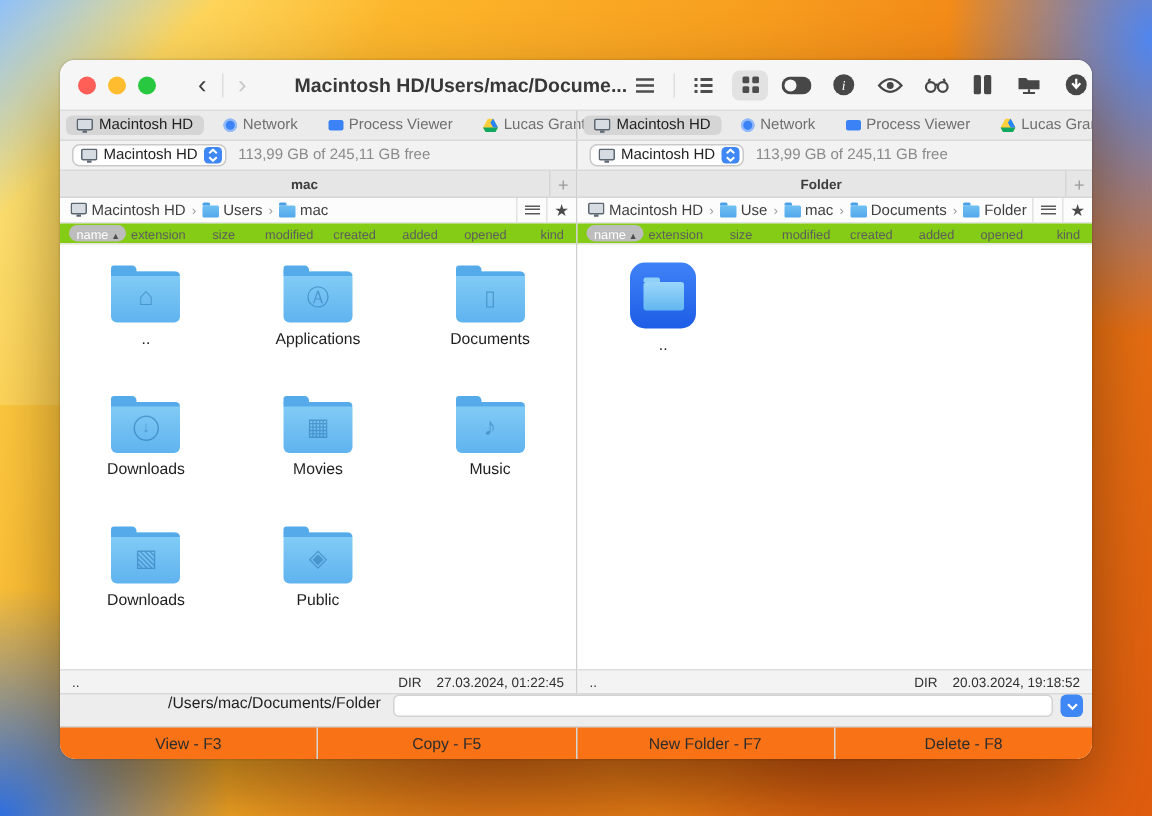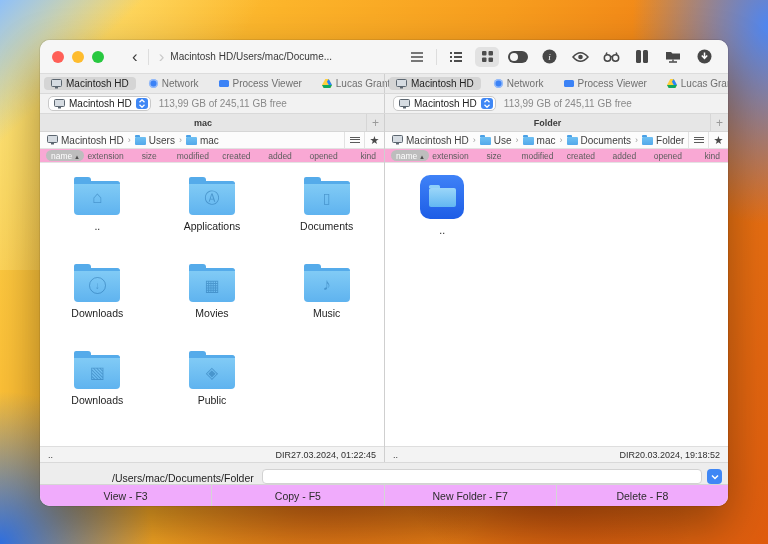--- a/index.html
+++ b/index.html
@@ -29,21 +29,21 @@
   
   .titlebar { height:34px; background:#f6f6f6; border-bottom:1px solid #dcdcdc;
     display:flex; align-items:center; padding:0 12px; flex:none; }
   .traffic { display:flex; gap:8px; }
   .tl-dot { width:12px; height:12px; border-radius:50%; }
   .tl-close{ background:#ff5f57; } .tl-min{ background:#febc2e; } .tl-zoom{ background:#28c840; }
   .navbtns { display:flex; align-items:center; margin-left:22px; gap:4px; }
   .navchev { font-size:17px; line-height:1; padding:0 6px; color:#3d3d3d; }
   .navchev.fwd { color:#c9c9c9; }
   .vdiv { width:1px; height:16px; background:#dddddd; }
-  .win-title { font-size:10px; font-weight:400; color:#383838;
+  .win-title { margin-left:26px; font-size:13px; font-weight:700; color:#383838;
     white-space:nowrap; }
   .tools { margin-left:auto; display:flex; align-items:center; gap:7px; }
   .tool { width:24px; height:20px; display:flex; align-items:center; justify-content:center;
     border-radius:5px; }
   .tool.sel { background:#e2e2e2; }
   .tool svg { display:block; }
 
   
   .dual { display:flex; flex:none; }
   .half { width:50%; }
@@ -93,21 +93,21 @@
     background:#4aa0e6; border-radius:1px 1px 0 0; }
   .crumb-tools { margin-left:auto; display:flex; align-items:stretch; height:100%; flex:none; }
   .crumb-tool { width:20px; border-left:1px solid #e2e2e2; display:flex; align-items:center;
     justify-content:center; color:#5a5a5a; }
   .burger { width:10px; height:7px;
     background:linear-gradient(#5a5a5a,#5a5a5a) 0 0/10px 1.4px no-repeat,
       linear-gradient(#5a5a5a,#5a5a5a) 0 2.8px/10px 1.4px no-repeat,
       linear-gradient(#5a5a5a,#5a5a5a) 0 5.6px/10px 1.4px no-repeat; }
   .star::before { content:"\2605"; font-size:11px; color:#4a4a4a; }
 
-  .cols { height:14px; background:#f9a8d4; border-bottom:1px solid #e3e3e3;
+  .cols { height:14px; background:#84cc16; border-bottom:1px solid #e3e3e3;
     display:flex; align-items:center; padding:0 8px 0 6px; flex:none; }
   .col-pill { background:#bdbdbd; color:#fff; border-radius:7px; font-size:8.5px;
     padding:0 5px; height:11px; display:flex; align-items:center; gap:3px; }
   .sort-arrow::before { content:"\25B4"; font-size:7px; color:#4d4d4d; }
   .col { flex:1; text-align:center; font-size:8.5px; color:#5d5d5d; }
   .col:last-child { text-align:right; flex:.7; }
 
   .files { flex:1; background:#fff; overflow:hidden;
     display:grid; grid-template-columns:repeat(3,1fr); grid-auto-rows:87px;
     padding-top:8px; align-items:start; }
@@ -153,33 +153,33 @@
   .doc-logo::after { content:""; position:absolute; left:-1px; top:4px; width:0; height:0;
     border-left:5px solid transparent; border-right:5px solid transparent;
     border-bottom:9px solid #3d3d3d; transform:rotate(14deg); }
   .doc-badge { position:absolute; bottom:5px; left:50%; transform:translateX(-50%);
     font-size:5.5px; color:#9a9a9a; border:1px solid #d9d9d9; border-radius:2px;
     padding:0 2px; letter-spacing:.3px; }
 
   .pstatus { height:16px; background:#f3f3f3; border-top:1px solid #dedede;
     display:flex; align-items:center; justify-content:space-between; padding:0 8px;
     font-size:9px; color:#2f2f2f; flex:none; }
-  .pstatus .rt { display:flex; }
+  .pstatus .rt { display:flex; gap:10px; }
 
   
   .cmdrow { height:22px; background:#ededed; border-top:1px solid #d9d9d9;
-    display:flex; align-items:flex-end; padding:0 6px 0 0; flex:none; }
+    display:flex; align-items:flex-start; padding:0 6px 0 0; flex:none; }
   .cmd-path { margin-left:72px; font-size:10.5px; color:#1f1f1f; white-space:nowrap; }
   .cmd-input { flex:1; height:15px; margin-left:8px; border:1px solid #d2d2d2;
     border-radius:4px; background:#fff; font-size:10px; padding:0 4px; outline:none; }
   .cmd-drop { width:15px; height:15px; margin-left:5px; border:none; border-radius:4px;
     background:#3f87f5; display:flex; align-items:center; justify-content:center; padding:0; }
 
   
-  .fnbar { height:22px; background:#f0abfc; border-top:1px solid #d5d5d5;
+  .fnbar { height:22px; background:#f97316; border-top:1px solid #d5d5d5;
     display:flex; flex:none; }
   .fnbtn { flex:1; display:flex; align-items:center; justify-content:center;
     font-size:10.5px; color:#2c2c2c; background:transparent; border:none; }
   .fnbtn + .fnbtn { border-left:1px solid #d5d5d5; }
 </style>
 </head>
 <body>
 
 <div class="stage">
   <div class="bg-layer bg-shine"></div>

